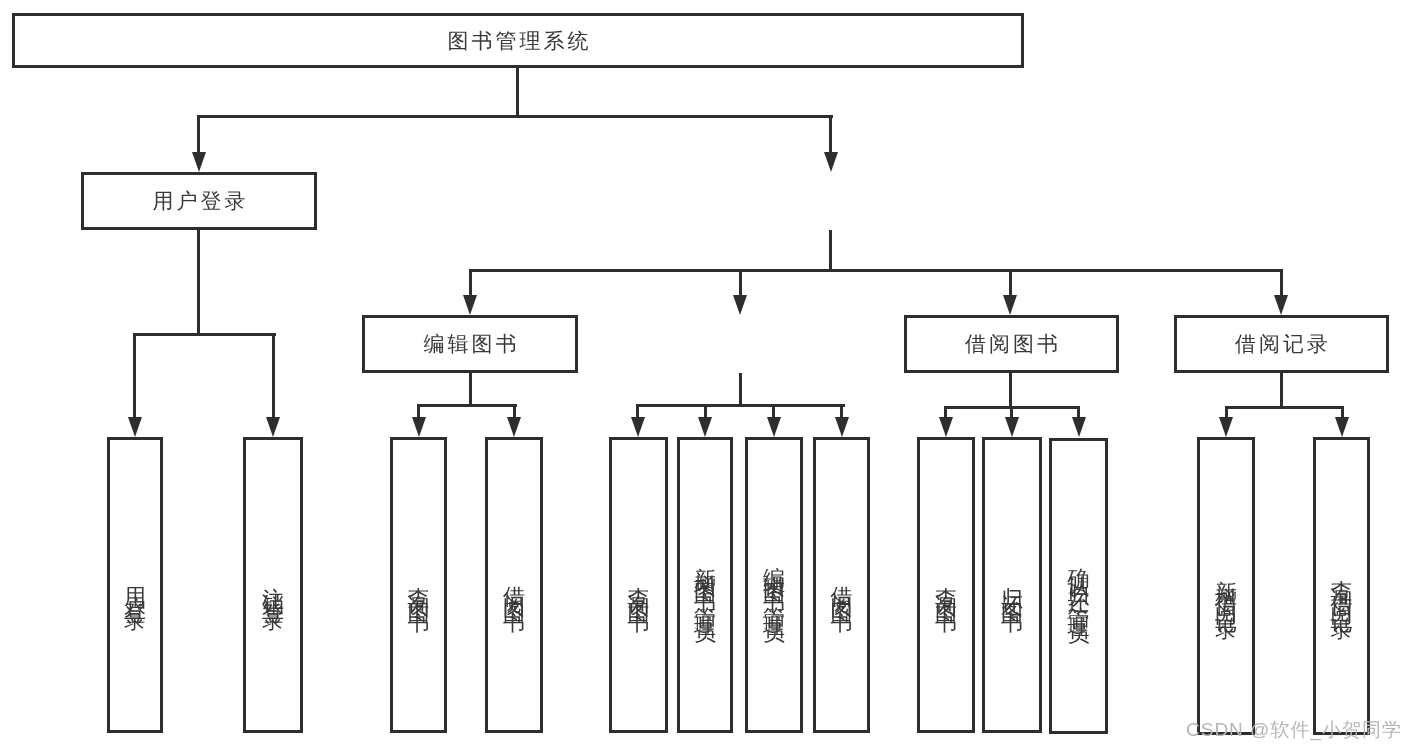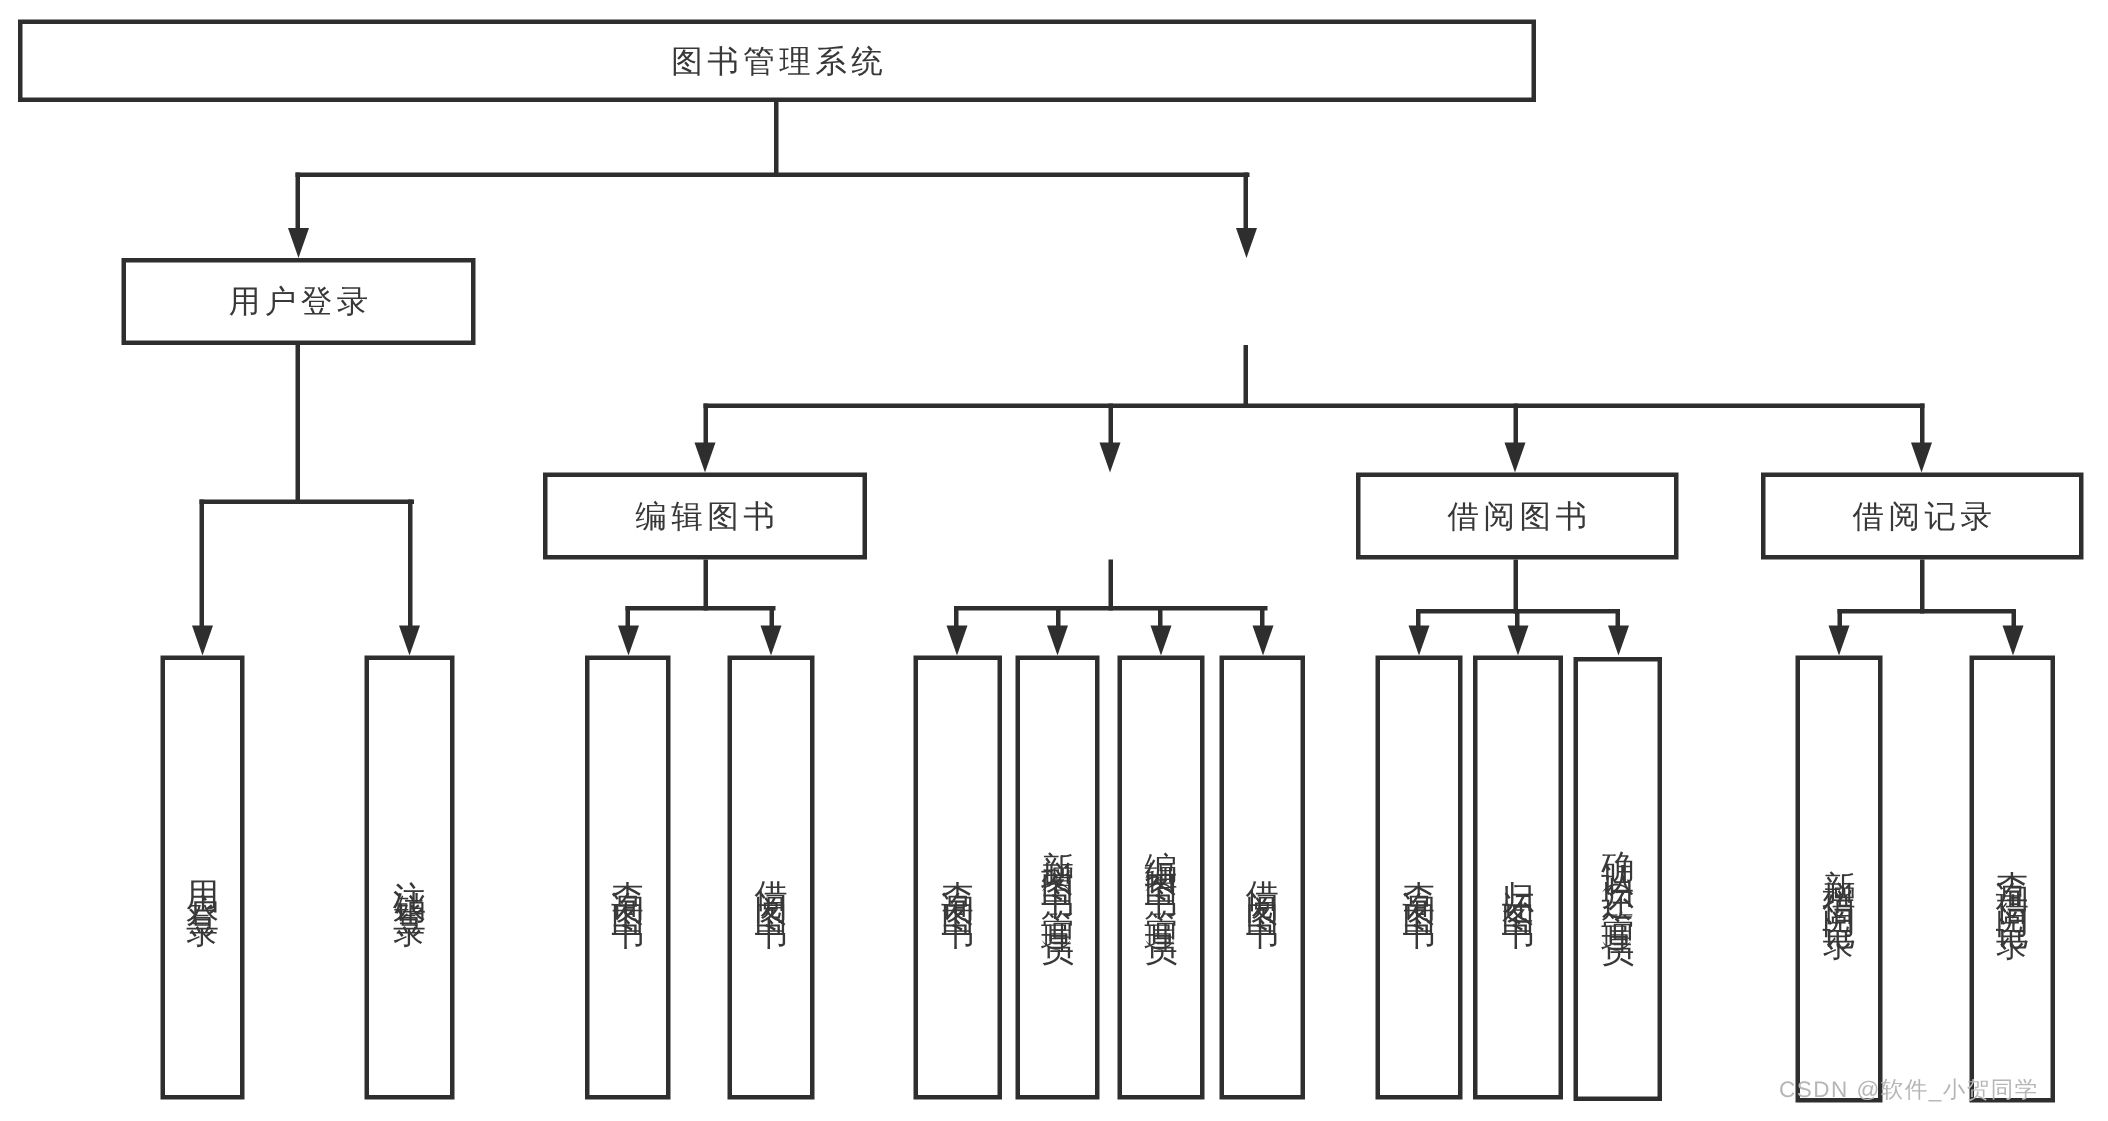--- a/index.html
+++ b/index.html
@@ -48,21 +48,21 @@
     width: 0;
     height: 0;
     border-left: 7px solid transparent;
     border-right: 7px solid transparent;
     border-top: 20px solid #2e2e2e;
   }
   .watermark {
     position: absolute;
     left: 1186px;
     top: 717px;
-    font-size: 15px;
+    font-size: 19px;
     color: #b6b6b6;
     letter-spacing: 1px;
     white-space: nowrap;
     z-index: 10;
   }
 </style>
 </head>
 <body>
 
 <div id="canvas">

